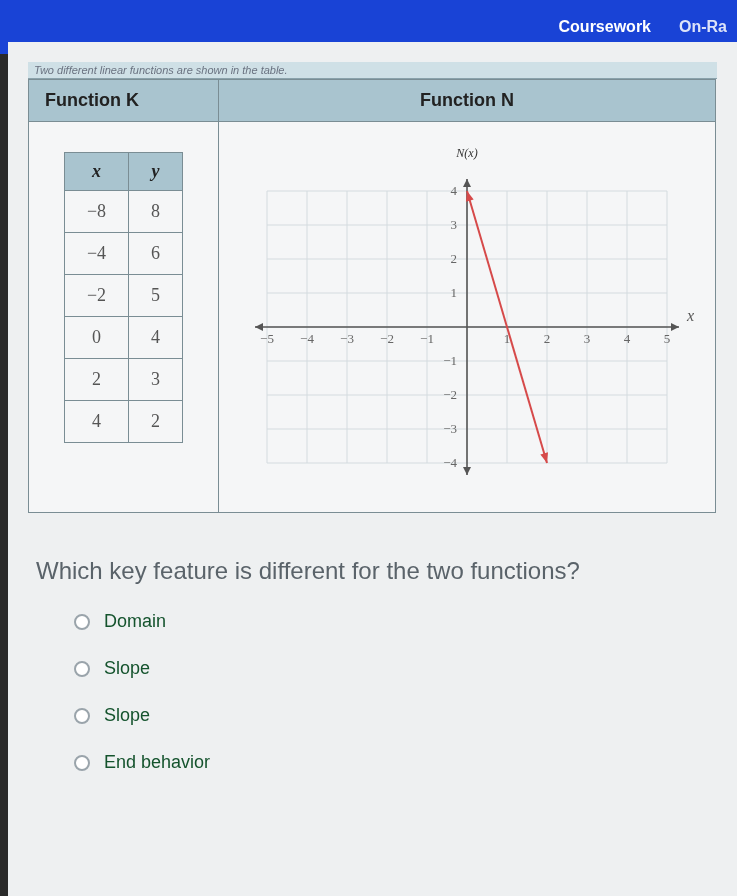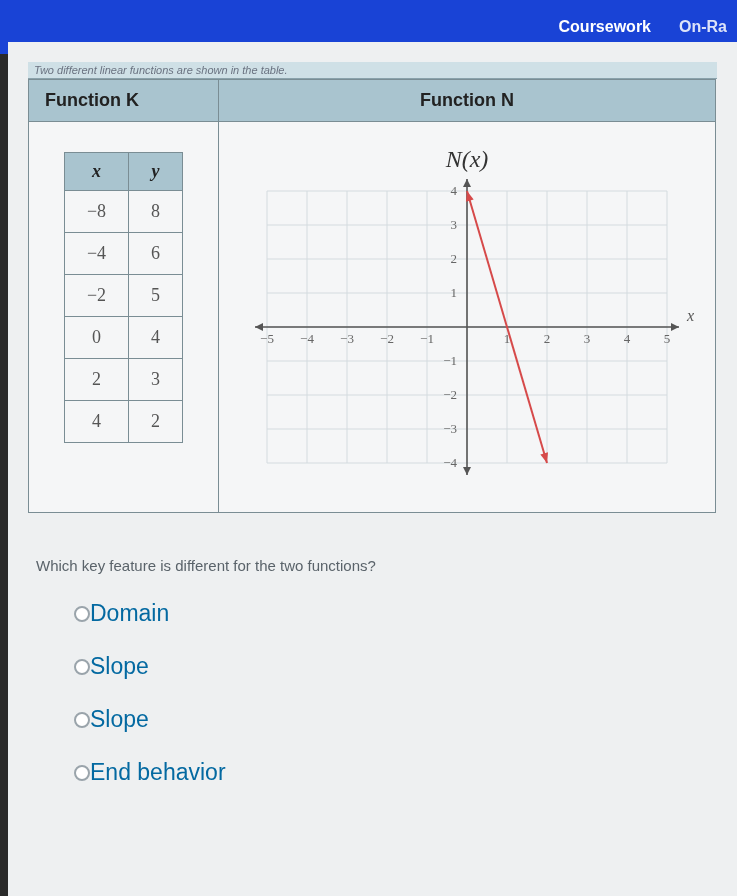--- a/index.html
+++ b/index.html
@@ -90,40 +90,41 @@
       background: #f5f6f7;
       text-align: center;
       font-size: 18px;
       padding: 10px 22px;
       color: #555;
     }
     
     .plot-wrap { position: relative; width: 460px; height: 330px; margin: 0 auto; }
     .plot-title {
       position: absolute; top: -6px; left: 50%; transform: translateX(-50%);
-      font-family: Georgia, serif; font-style: italic; font-size: 24px; color: #333;
+      font-family: Georgia, serif; font-style: italic; font-size: 12px; color: #333;
     }
     .question {
       margin-top: 44px;
-      font-size: 15px;
+      font-size: 24px;
       color: #5a636a;
       padding-left: 8px;
     }
     .options {
       margin-top: 26px;
       padding-left: 46px;
       display: flex;
       flex-direction: column;
       gap: 26px;
     }
     .option {
       display: flex;
       align-items: center;
-      font-size: 23px;
-      color: #0369a1;
+      gap: 14px;
+      font-size: 18px;
+      color: #14532d;
       cursor: pointer;
     }
     .radio {
       width: 16px; height: 16px; border: 2px solid #9aa4ab; border-radius: 50%; background: #fff;
     }
   </style>
 </head>
 <body>
 
 <div class="topbar">

